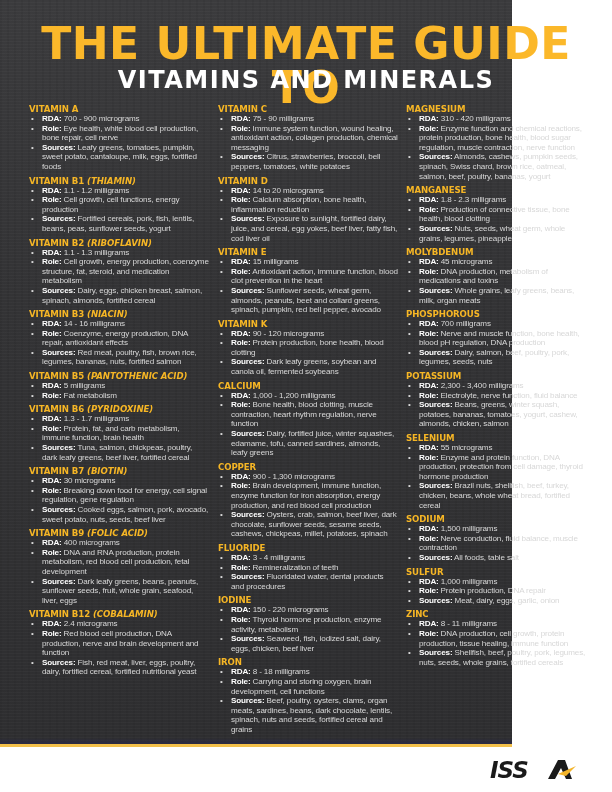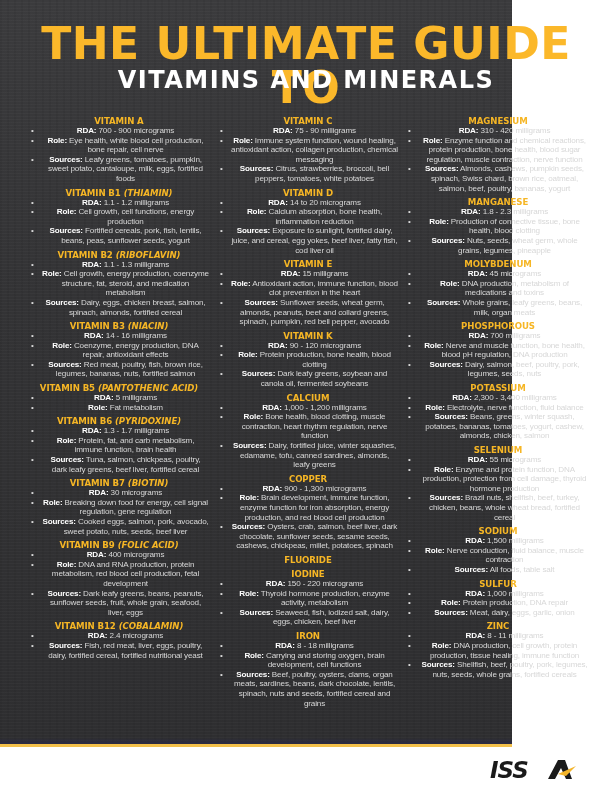--- a/index.html
+++ b/index.html
@@ -26,21 +26,21 @@
     position: absolute; left: 0; width: 612px; top: 22px; text-align: center;
     color: #fbb82a; font-weight: bold; font-size: 45px; line-height: 44px;
     letter-spacing: 0.5px; font-family: "DejaVu Sans", sans-serif;
     transform: scaleX(0.98);
   }
   .subtitle {
     position: absolute; left: 0; width: 612px; top: 66px; text-align: center;
     color: #ffffff; font-weight: bold; font-size: 24px; line-height: 28px;
     letter-spacing: 1.5px; font-family: "DejaVu Sans", sans-serif;
   }
-  .col { position: absolute; top: 116px; text-align: center; }
+  .col { position: absolute; top: 104px; }
   .col1 { left: 29px; width: 180px; }
   .col2 { left: 218px; width: 180px; }
   .col3 { left: 406px; width: 184px; }
   .section { margin-bottom: 4px; }
   .heading {
     color: #f6b625; font-weight: bold; font-size: 8.6px; line-height: 10px;
     font-family: "DejaVu Sans", sans-serif; letter-spacing: -0.1px;
     text-transform: uppercase;
   }
   .heading .sub { font-style: italic; }
@@ -130,20 +130,21 @@
         <ul>
           <li><span class="lbl">RDA:</span> <span>400 micrograms</span></li>
           <li><span class="lbl">Role:</span> <span>DNA and RNA production, protein metabolism, red blood cell production, fetal development</span></li>
           <li><span class="lbl">Sources:</span> <span>Dark leafy greens, beans, peanuts, sunflower seeds, fruit, whole grain, seafood, liver, eggs</span></li>
         </ul>
       </div>
       <div class="section">
         <div class="heading"><span>VITAMIN B12</span> <span class="sub">(COBALAMIN)</span></div>
         <ul>
           <li><span class="lbl">RDA:</span> <span>2.4 micrograms</span></li>
+          <li><span class="lbl">Role:</span> <span>Red blood cell production, DNA production, nerve and brain development and function</span></li>
           <li><span class="lbl">Sources:</span> <span>Fish, red meat, liver, eggs, poultry, dairy, fortified cereal, fortified nutritional yeast</span></li>
         </ul>
       </div>
     </div>
   <div class="col col2">
       <div class="section">
         <div class="heading"><span>VITAMIN C</span> <span class="sub"></span></div>
         <ul>
           <li><span class="lbl">RDA:</span> <span>75 - 90 milligrams</span></li>
           <li><span class="lbl">Role:</span> <span>Immune system function, wound healing, antioxidant action, collagen production, chemical messaging</span></li>
@@ -185,20 +186,25 @@
       <div class="section">
         <div class="heading"><span>COPPER</span> <span class="sub"></span></div>
         <ul>
           <li><span class="lbl">RDA:</span> <span>900 - 1,300 micrograms</span></li>
           <li><span class="lbl">Role:</span> <span>Brain development, immune function, enzyme function for iron absorption, energy production, and red blood cell production</span></li>
           <li><span class="lbl">Sources:</span> <span>Oysters, crab, salmon, beef liver, dark chocolate, sunflower seeds, sesame seeds, cashews, chickpeas, millet, potatoes, spinach</span></li>
         </ul>
       </div>
       <div class="section">
         <div class="heading"><span>FLUORIDE</span> <span class="sub"></span></div>
+        <ul>
+          <li><span class="lbl">RDA:</span> <span>3 - 4 milligrams</span></li>
+          <li><span class="lbl">Role:</span> <span>Remineralization of teeth</span></li>
+          <li><span class="lbl">Sources:</span> <span>Fluoridated water, dental products and procedures</span></li>
+        </ul>
       </div>
       <div class="section">
         <div class="heading"><span>IODINE</span> <span class="sub"></span></div>
         <ul>
           <li><span class="lbl">RDA:</span> <span>150 - 220 micrograms</span></li>
           <li><span class="lbl">Role:</span> <span>Thyroid hormone production, enzyme activity, metabolism</span></li>
           <li><span class="lbl">Sources:</span> <span>Seaweed, fish, iodized salt, dairy, eggs, chicken, beef liver</span></li>
         </ul>
       </div>
       <div class="section">

